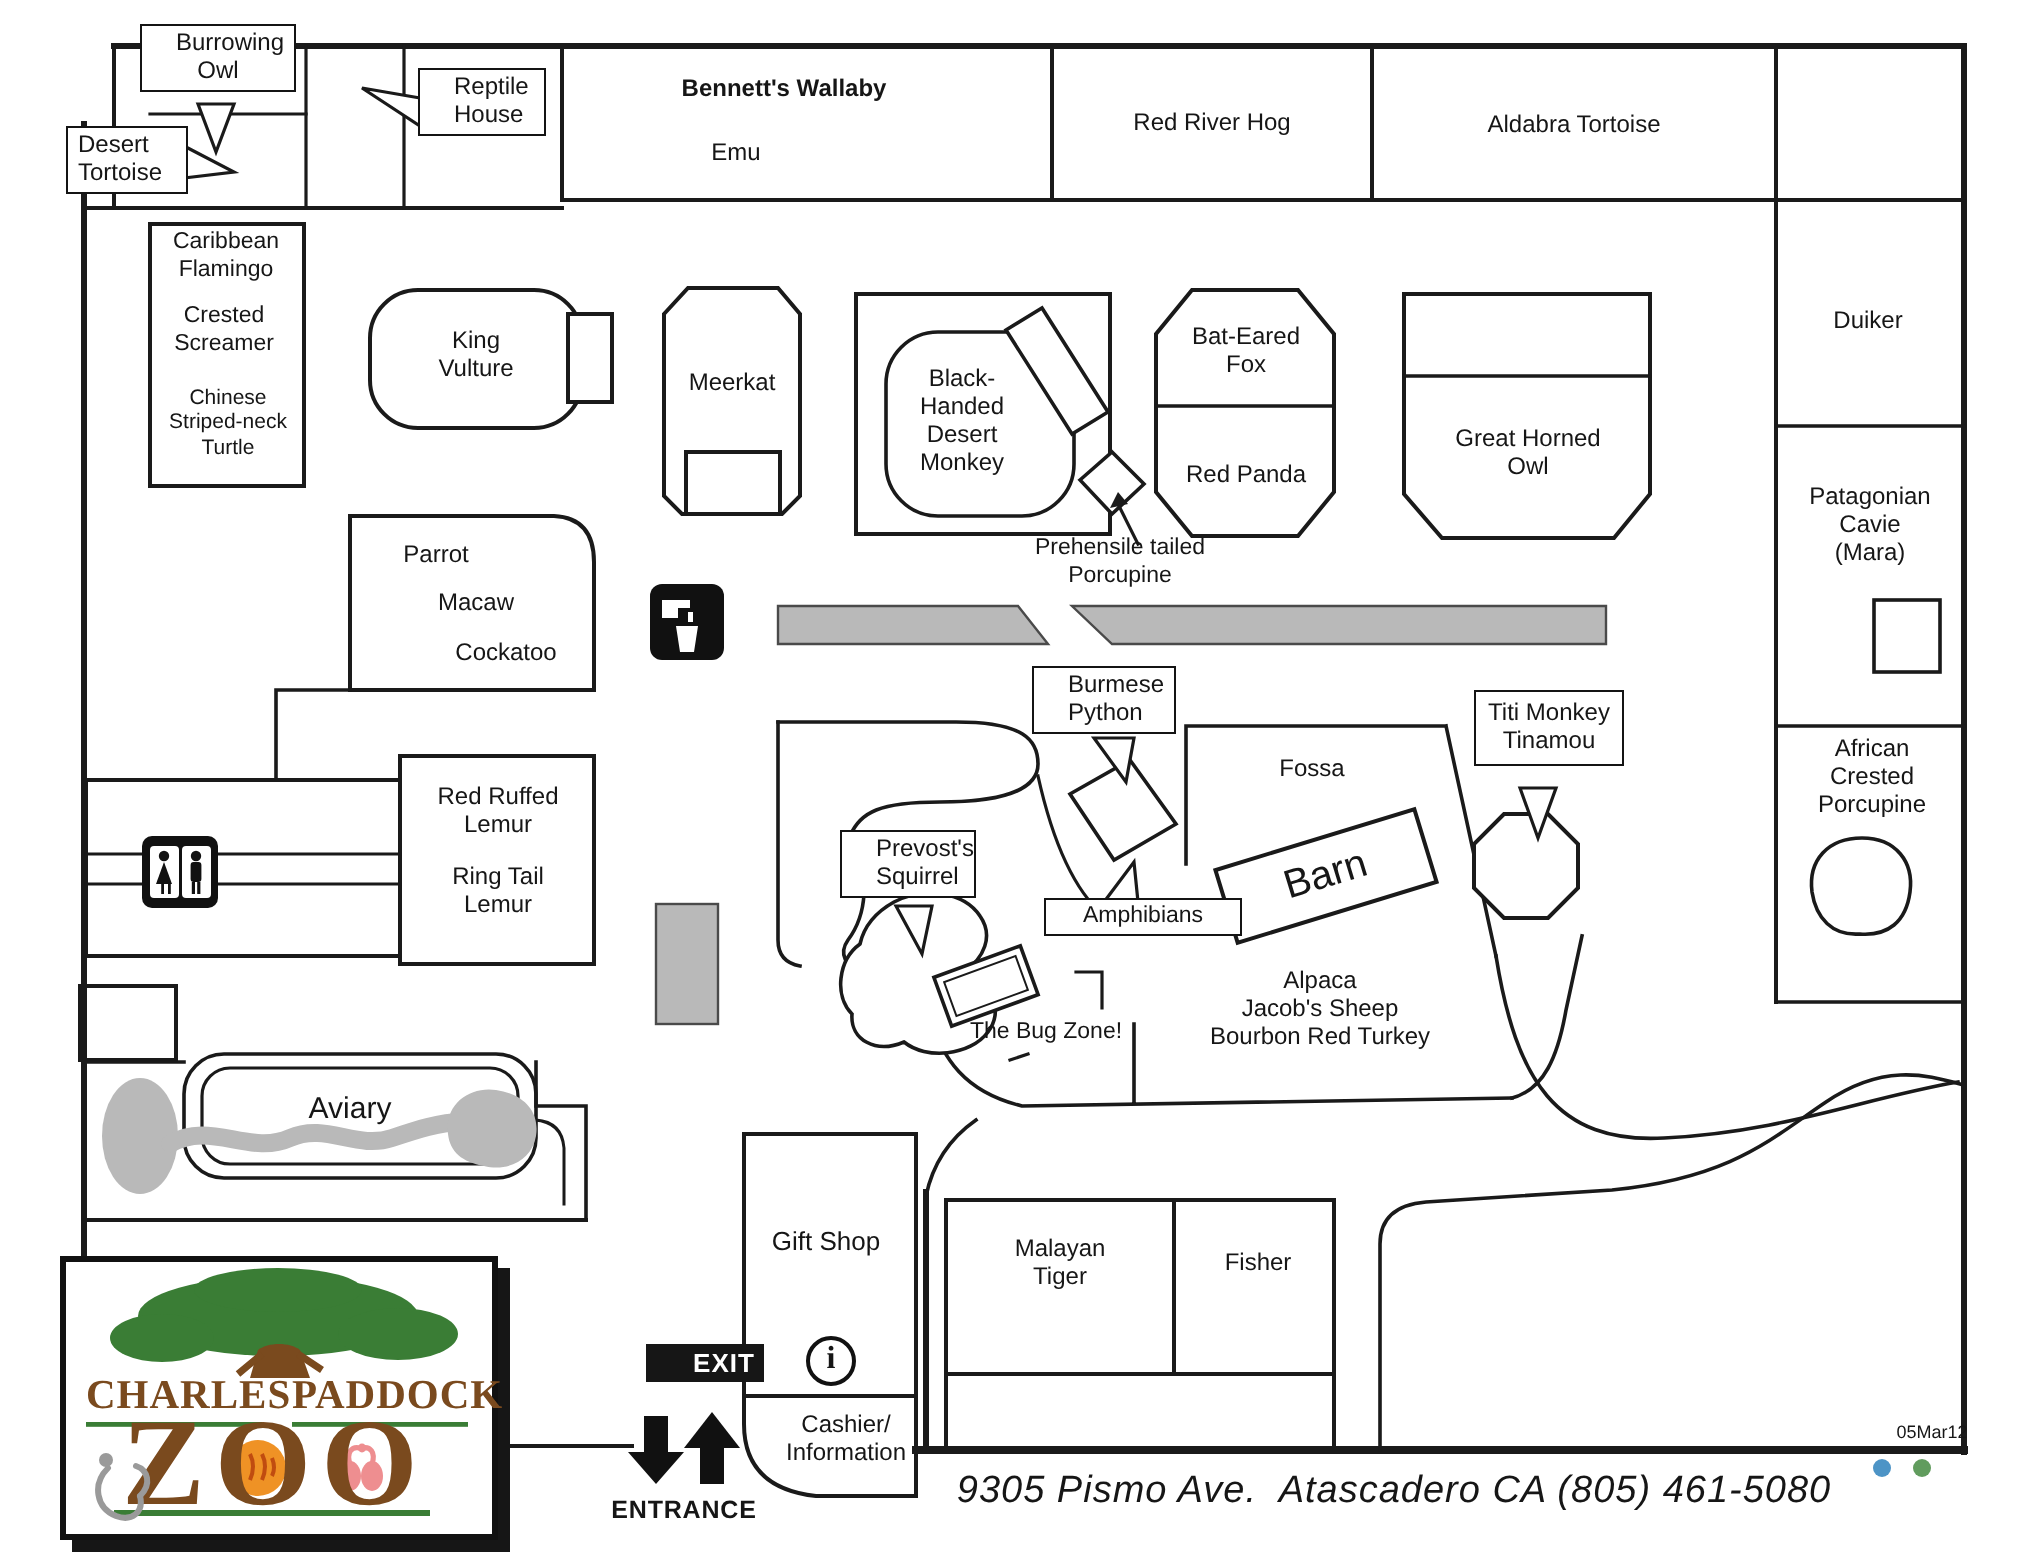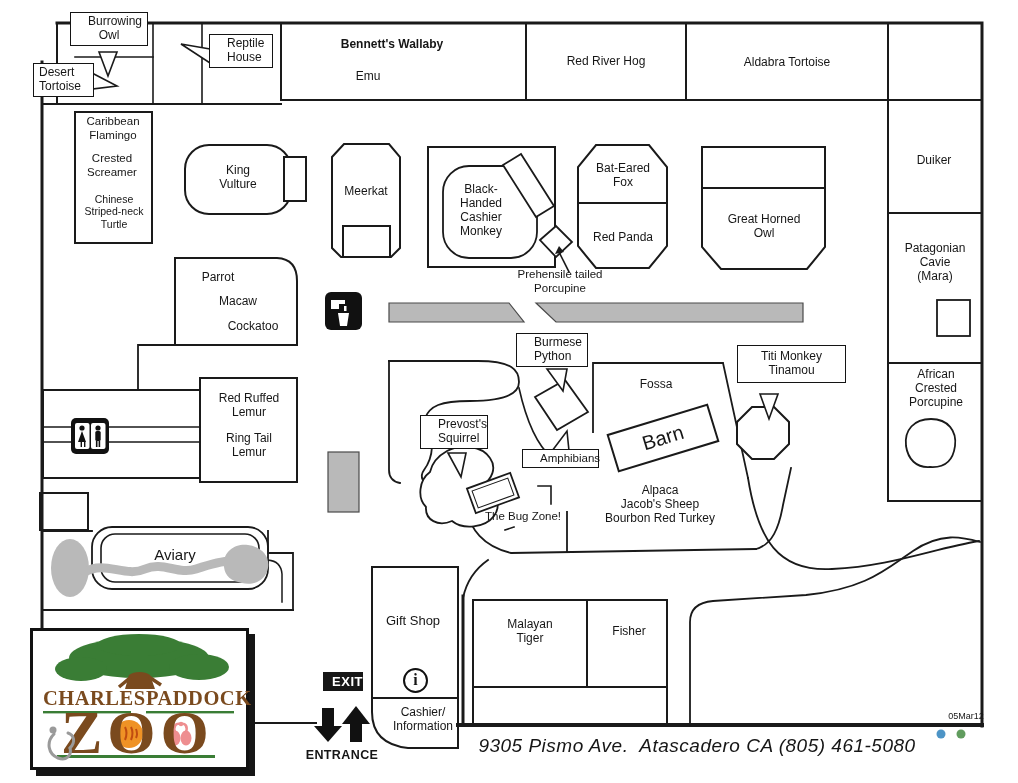--- a/index.html
+++ b/index.html
@@ -10,21 +10,21 @@
        white-space:pre-line;transform:translateX(-50%);}
   .s10{font-size:10.5px;} .s11{font-size:11.5px;} .s13{font-size:13px;} .s15{font-size:15px;}
   .s9{font-size:9px;}
   .addr{font-size:19px;font-style:italic;white-space:pre;letter-spacing:0.5px;}
   .ent{font-size:12.5px;font-weight:bold;letter-spacing:0.4px;}
   .barnlbl{position:absolute;z-index:3;font-size:20px;transform:translate(-50%,-50%) rotate(-17deg);}
   .callout{position:absolute;z-index:4;background:#fff;border:1.6px solid #141414;text-align:center;
            font-size:11.5px;line-height:1.15;white-space:pre-line;padding:2px 17px;box-sizing:border-box;}
   .c12{font-size:12px;}
   .exitbadge{position:absolute;z-index:4;left:323px;top:672px;width:40px;height:19px;background:#161616;
-             color:#fff;font-weight:bold;font-size:13px;line-height:19px;text-align:right;letter-spacing:0.5px;}
+             color:#fff;font-weight:bold;font-size:13px;line-height:19px;text-align:center;letter-spacing:0.5px;padding-left:19px;}
   .infoicon{position:absolute;z-index:4;left:403px;top:668px;width:25px;height:25px;border:2.5px solid #111;
             border-radius:50%;box-sizing:border-box;text-align:center;font-family:"Liberation Serif",serif;
             font-weight:bold;font-size:16px;line-height:20px;}
   .logo{position:absolute;left:30px;top:628px;width:213px;height:136px;background:#fff;border:3px solid #111;
         box-shadow:6px 6px 0 #161616;z-index:5;}
   .logo svg{position:absolute;left:0;top:0;}
   .logo .art{z-index:1;} .logo .overlay{z-index:3;}
   .word{position:absolute;z-index:2;font-family:"Liberation Serif",serif;font-weight:bold;
         font-size:20.5px;letter-spacing:0.5px;color:#7a4a1e;}
   .zootext{position:absolute;z-index:2;left:28px;top:70px;font-family:"Liberation Serif",serif;font-weight:bold;
@@ -174,25 +174,25 @@
   </svg>
 
   <div class="callout c12" style="left:70px;top:12px;width:78px;">Burrowing
 Owl</div>
   <div class="callout c12" style="left:33px;top:63px;width:61px;text-align:left;padding-left:5px;">Desert
 Tortoise</div>
   <div class="callout c12" style="left:209px;top:34px;width:64px;">Reptile
 House</div>
   <div class="callout c12" style="left:516px;top:333px;width:72px;">Burmese
 Python</div>
-  <div class="callout c12" style="left:737px;top:345px;width:109px;padding:4px 0;">Titi Monkey
+  <div class="callout c12" style="left:737px;top:345px;width:75px;padding:4px 0;">Titi Monkey
 Tinamou</div>
   <div class="callout c12" style="left:420px;top:415px;width:68px;">Prevost's
 Squirrel</div>
-  <div class="callout" style="left:522px;top:449px;width:77px;">Amphibians</div>
+  <div class="callout" style="left:522px;top:449px;width:99px;">Amphibians</div>
 
   <div class="lbl" style="left:392px;top:37px;font-weight:bold;">Bennett's Wallaby</div>
   <div class="lbl" style="left:368px;top:69px;">Emu</div>
   <div class="lbl" style="left:606px;top:54px;">Red River Hog</div>
   <div class="lbl" style="left:787px;top:55px;">Aldabra Tortoise</div>
   <div class="lbl" style="left:934px;top:153px;">Duiker</div>
   <div class="lbl" style="left:935px;top:241px;">Patagonian
 Cavie
 (Mara)</div>
   <div class="lbl" style="left:936px;top:367px;">African
@@ -203,21 +203,21 @@
   <div class="lbl s11" style="left:112px;top:152px;">Crested
 Screamer</div>
   <div class="lbl s10" style="left:114px;top:193px;">Chinese
 Striped-neck
 Turtle</div>
   <div class="lbl" style="left:238px;top:163px;">King
 Vulture</div>
   <div class="lbl" style="left:366px;top:184px;">Meerkat</div>
   <div class="lbl" style="left:481px;top:182px;">Black-
 Handed
-Cashier
+Desert
 Monkey</div>
   <div class="lbl s11" style="left:560px;top:268px;">Prehensile tailed
 Porcupine</div>
   <div class="lbl" style="left:623px;top:161px;">Bat-Eared
 Fox</div>
   <div class="lbl" style="left:623px;top:230px;">Red Panda</div>
   <div class="lbl" style="left:764px;top:212px;">Great Horned
 Owl</div>
   <div class="lbl" style="left:218px;top:270px;text-align:right;">Parrot</div>
   <div class="lbl" style="left:238px;top:294px;">Macaw</div>

